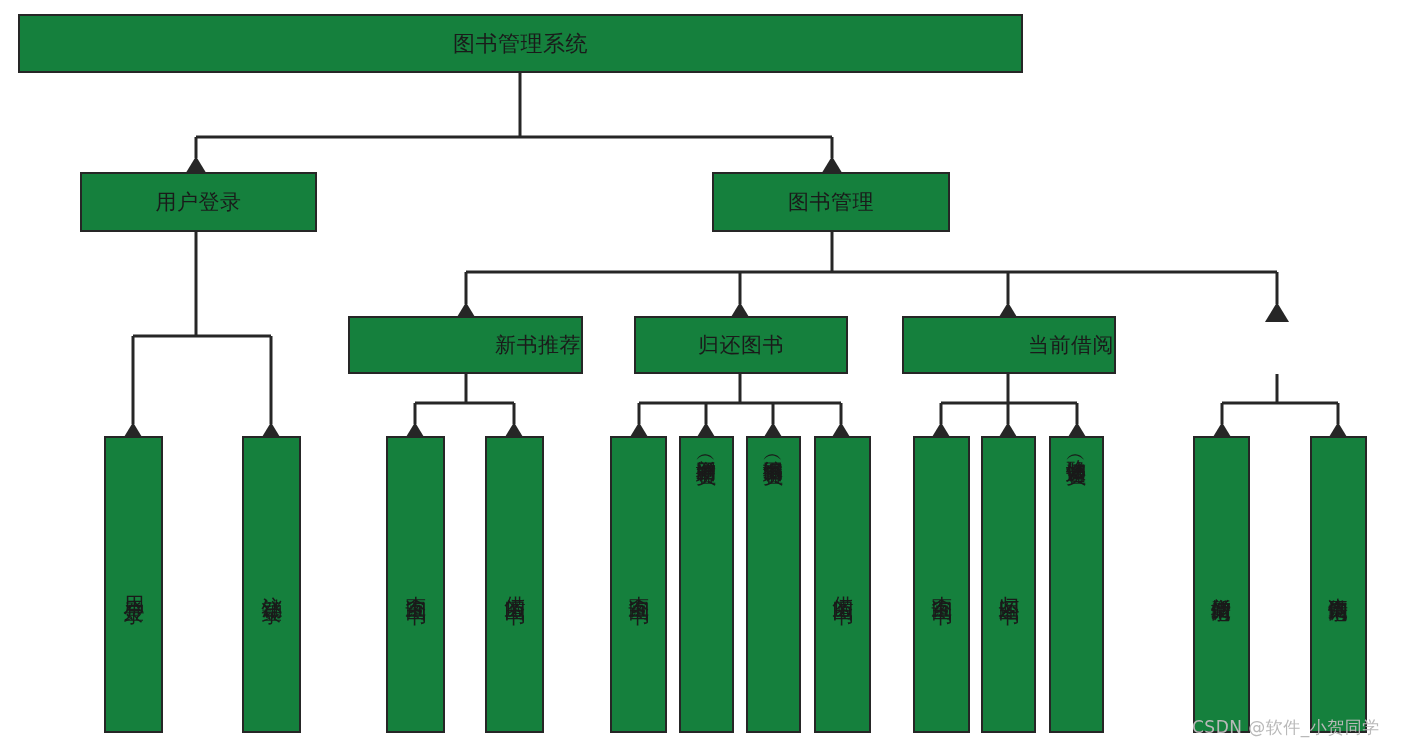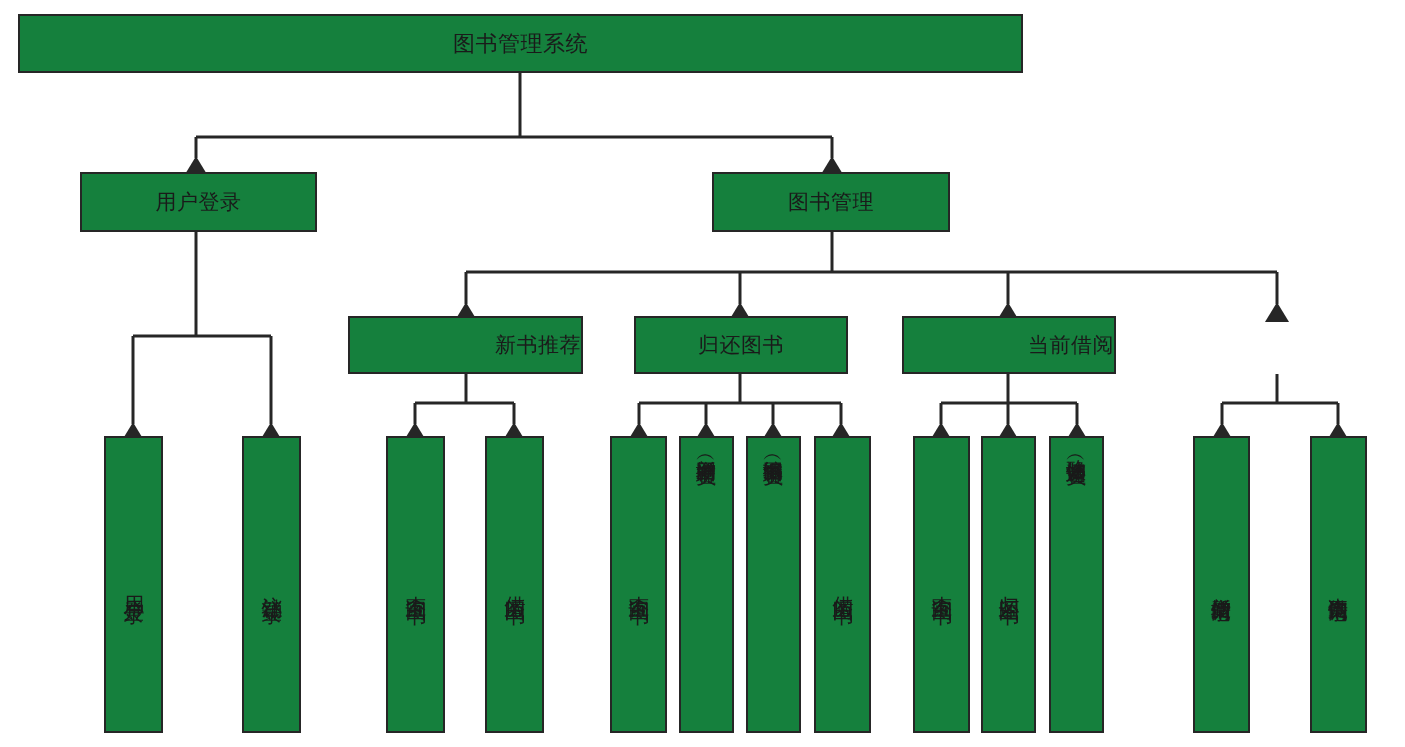--- a/index.html
+++ b/index.html
@@ -195,14 +195,15 @@
     <span class="lbl">确认归还（管理员）</span>
   </div>
 
   <div class="node vert tall center" style="left:1193px; top:436px; width:57px; height:297px;">
     <span class="lbl">新增借阅记录</span>
   </div>
   <div class="node vert tall center" style="left:1310px; top:436px; width:57px; height:297px;">
     <span class="lbl">查询借阅记录</span>
   </div>
 
+  <div class="watermark" style="left:1192px; top:716px;">CSDN @软件_小贺同学</div>
 
 </div>
 
 </body></html>

